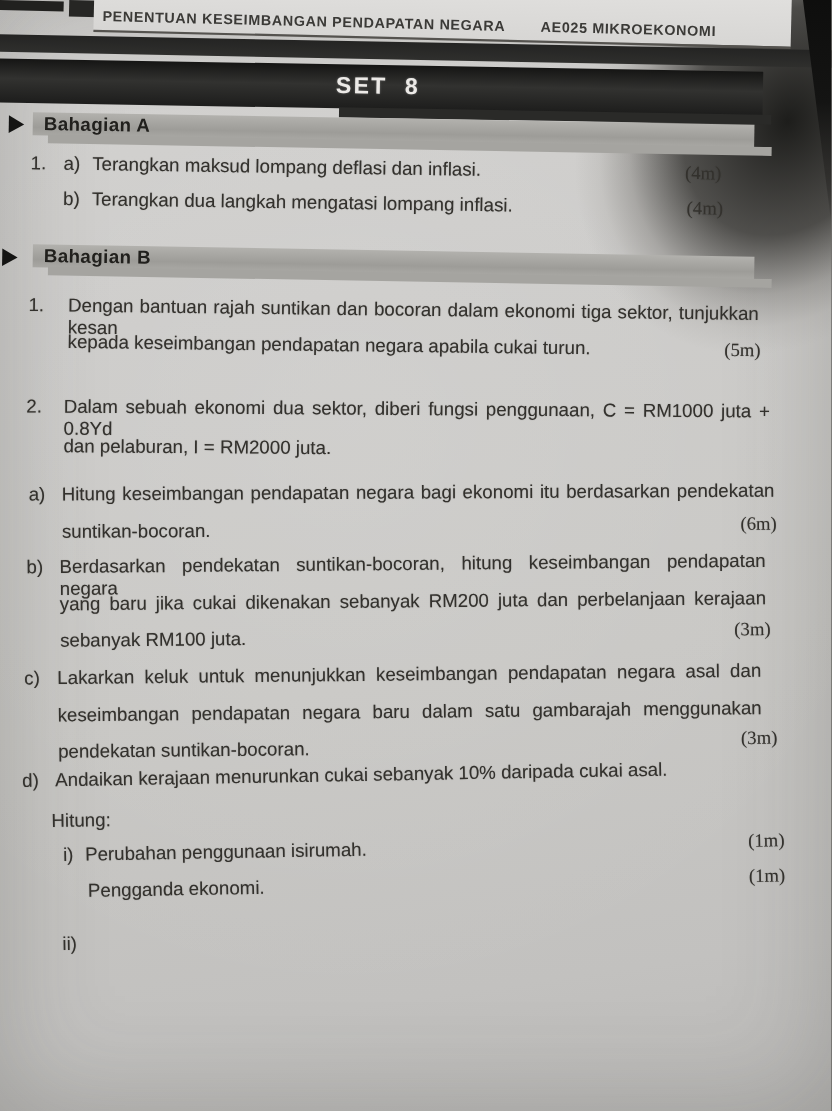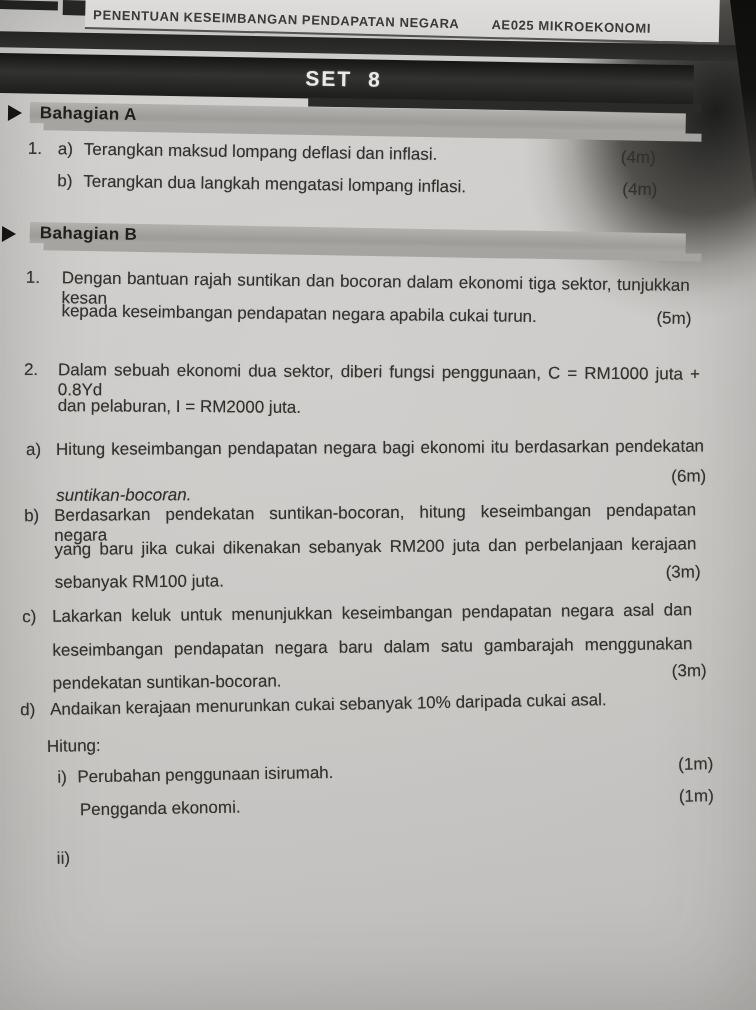--- a/index.html
+++ b/index.html
@@ -56,21 +56,21 @@
   .sec-bar::after{content:"";position:absolute;left:14px;right:-16px;bottom:-7px;height:8px;background:#a5a4a0;}
   .sec-a{top:102px;transform:rotate(1deg);}
   .sec-b{top:222px;transform:rotate(1deg);}
   .tri{position:absolute;width:0;height:0;border-left:14px solid #141413;border-top:8px solid transparent;border-bottom:8px solid transparent;}
   .tri-a{top:105px;left:8px;transform:rotate(1deg);}
   .tri-b{top:226px;left:2px;transform:rotate(1deg);}
   
   .block{position:absolute;left:0;width:756px;transform-origin:40px 0;font-size:17px;}
   .t{position:absolute;white-space:nowrap;text-shadow:0 0 1px rgba(51,49,45,0.4);}
   .jl{position:absolute;text-align:justify;text-align-last:justify;text-shadow:0 0 1px rgba(51,49,45,0.4);}
-  .mark{position:absolute;white-space:nowrap;text-shadow:0 0 1px rgba(51,49,45,0.4);}
+  .mark{position:absolute;white-space:nowrap;text-shadow:0 0 1px rgba(51,49,45,0.4);font-family:Liberation Serif, serif;}
   #blockA{top:139px;height:70px;transform:rotate(0.85deg);}
   #blockB1{top:268px;height:70px;transform:rotate(0.7deg);}
   #blockB2{top:360px;height:75px;transform:rotate(0.4deg);}
   #blockB2a{top:440px;height:70px;transform:rotate(-0.3deg);}
   #blockB2b{top:506px;height:100px;transform:rotate(-0.5deg);}
   #blockB2c{top:607px;height:100px;transform:rotate(-0.6deg);}
   #blockB2d{top:700px;height:130px;transform:rotate(-1deg);}
 </style>
 </head>
 <body>
@@ -122,21 +122,21 @@
 
   <div class="block" id="blockB2">
     <span class="t" style="left:24px;top:0;">2.</span>
     <div class="jl" style="left:58px;top:0;width:642px;">Dalam sebuah ekonomi dua sektor, diberi fungsi penggunaan, C = RM1000 juta + 0.8Yd</div>
     <span class="t" style="left:58px;top:36px;">dan pelaburan, I = RM2000 juta.</span>
   </div>
 
   <div class="block" id="blockB2a">
     <span class="t" style="left:26px;top:0;">a)</span>
     <div class="jl" style="left:56px;top:0;width:648px;">Hitung keseimbangan pendapatan negara bagi ekonomi itu berdasarkan pendekatan</div>
-    <span class="t" style="left:56px;top:46px;font-style:italic;">suntikan-bocoran.</span>
+    <span class="t" style="left:56px;top:34px;">suntikan-bocoran.</span>
     <span class="mark" style="right:50px;top:30px;">(6m)</span>
   </div>
 
   <div class="block" id="blockB2b">
     <span class="t" style="left:24px;top:0;">b)</span>
     <div class="jl" style="left:54px;top:0;width:642px;">Berdasarkan pendekatan suntikan-bocoran, hitung keseimbangan pendapatan negara</div>
     <div class="jl" style="left:54px;top:34px;width:642px;">yang baru jika cukai dikenakan sebanyak RM200 juta dan perbelanjaan kerajaan</div>
     <span class="t" style="left:54px;top:67px;">sebanyak RM100 juta.</span>
     <span class="mark" style="right:56px;top:62px;">(3m)</span>
   </div>

